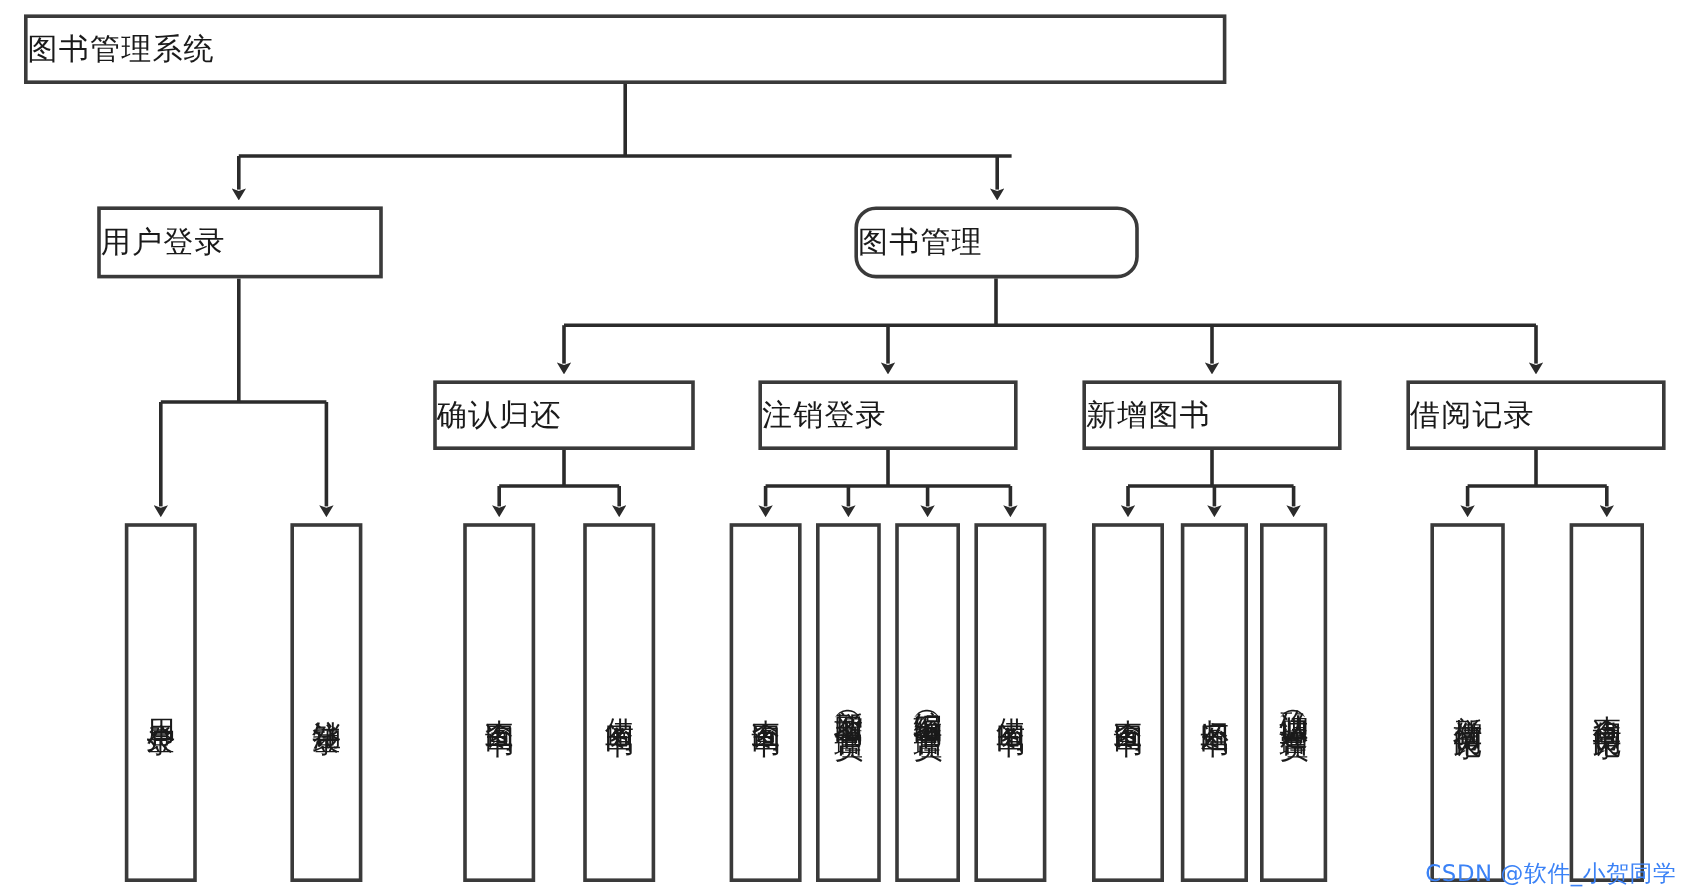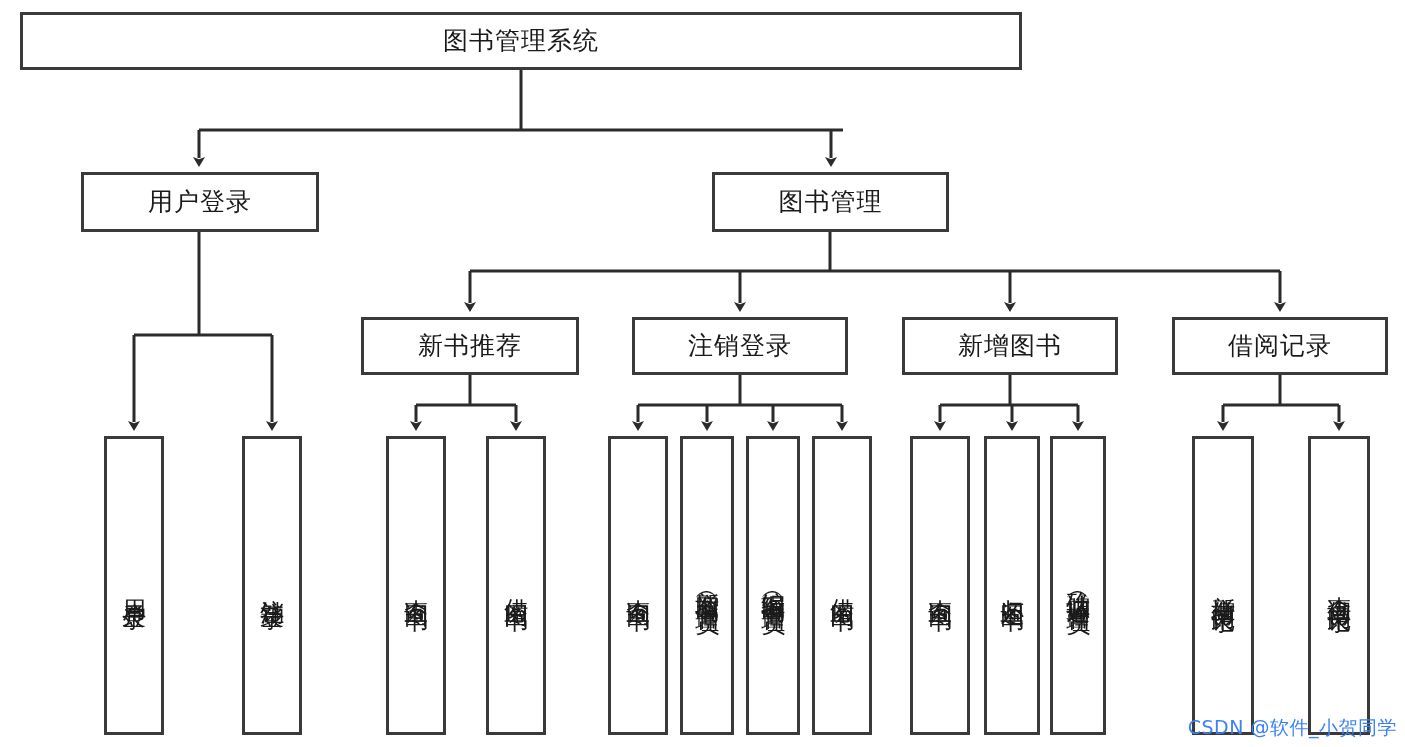--- a/index.html
+++ b/index.html
@@ -24,21 +24,20 @@
     width: 1405px;
     height: 747px;
   }
   .node-box {
     position: absolute;
     box-sizing: border-box;
     border: 3px solid #3a3a3a;
     background: #ffffff;
     display: flex;
     align-items: center;
-    justify-content: center;
     color: #1a1a1a;
   }
   .node-label {
     font-size: 25px;
     line-height: 1.15;
     letter-spacing: 1px;
     white-space: nowrap;
     color: #1a1a1a;
   }
   .node-box.vertical {
@@ -134,26 +133,26 @@
   </svg>
 
   <div class="node-box" style="left:20px; top:12px; width:1002px; height:58px;">
     <span class="node-label">图书管理系统</span>
   </div>
 
   <div class="node-box" style="left:81px; top:172px; width:238px; height:60px;">
     <span class="node-label">用户登录</span>
   </div>
 
-  <div class="node-box" style="left:712px; top:172px; width:237px; height:60px;">
+  <div class="node-box" style="left:712px; top:172px; width:237px; height:60px;border-radius:18px;">
     <span class="node-label">图书管理</span>
   </div>
 
   <div class="node-box" style="left:361px; top:317px; width:218px; height:58px;">
-    <span class="node-label">新书推荐</span>
+    <span class="node-label">确认归还</span>
   </div>
 
   <div class="node-box" style="left:632px; top:317px; width:216px; height:58px;">
     <span class="node-label">注销登录</span>
   </div>
 
   <div class="node-box" style="left:902px; top:317px; width:216px; height:58px;">
     <span class="node-label">新增图书</span>
   </div>
 

